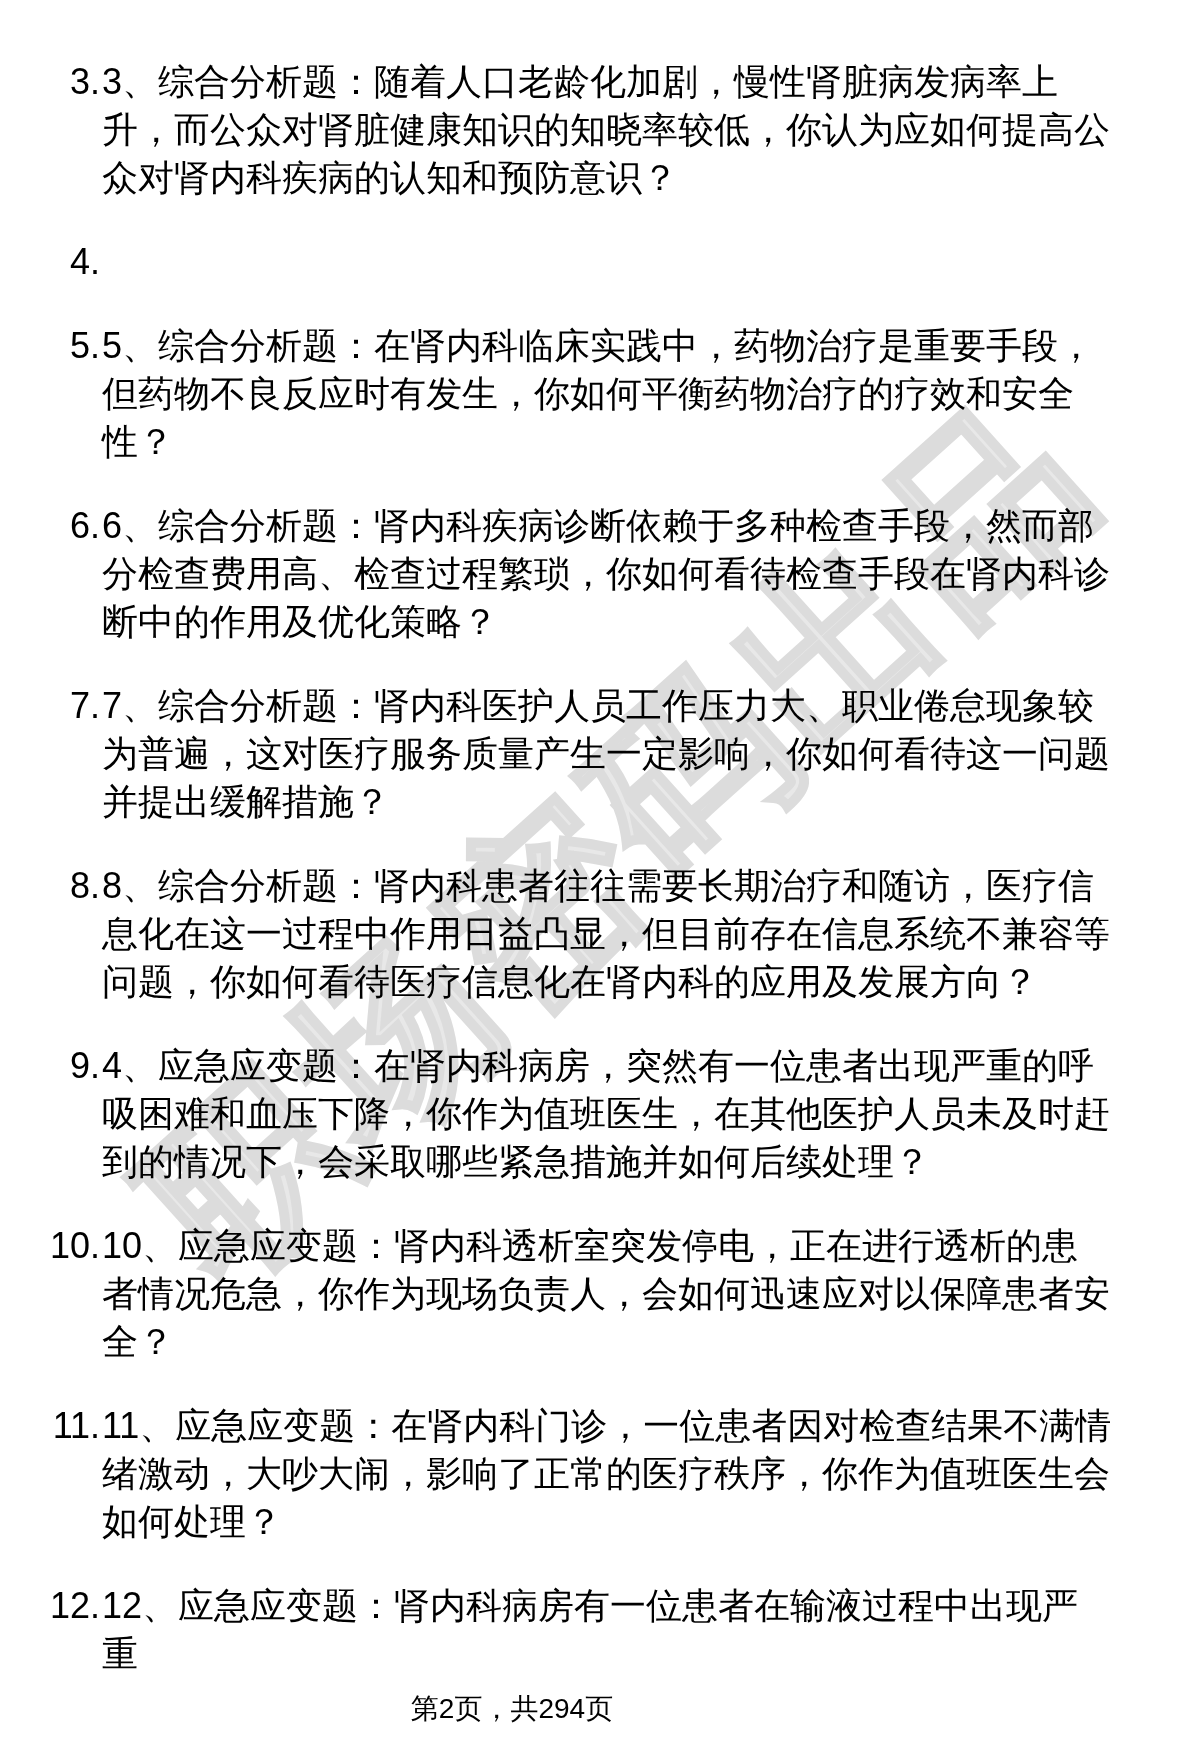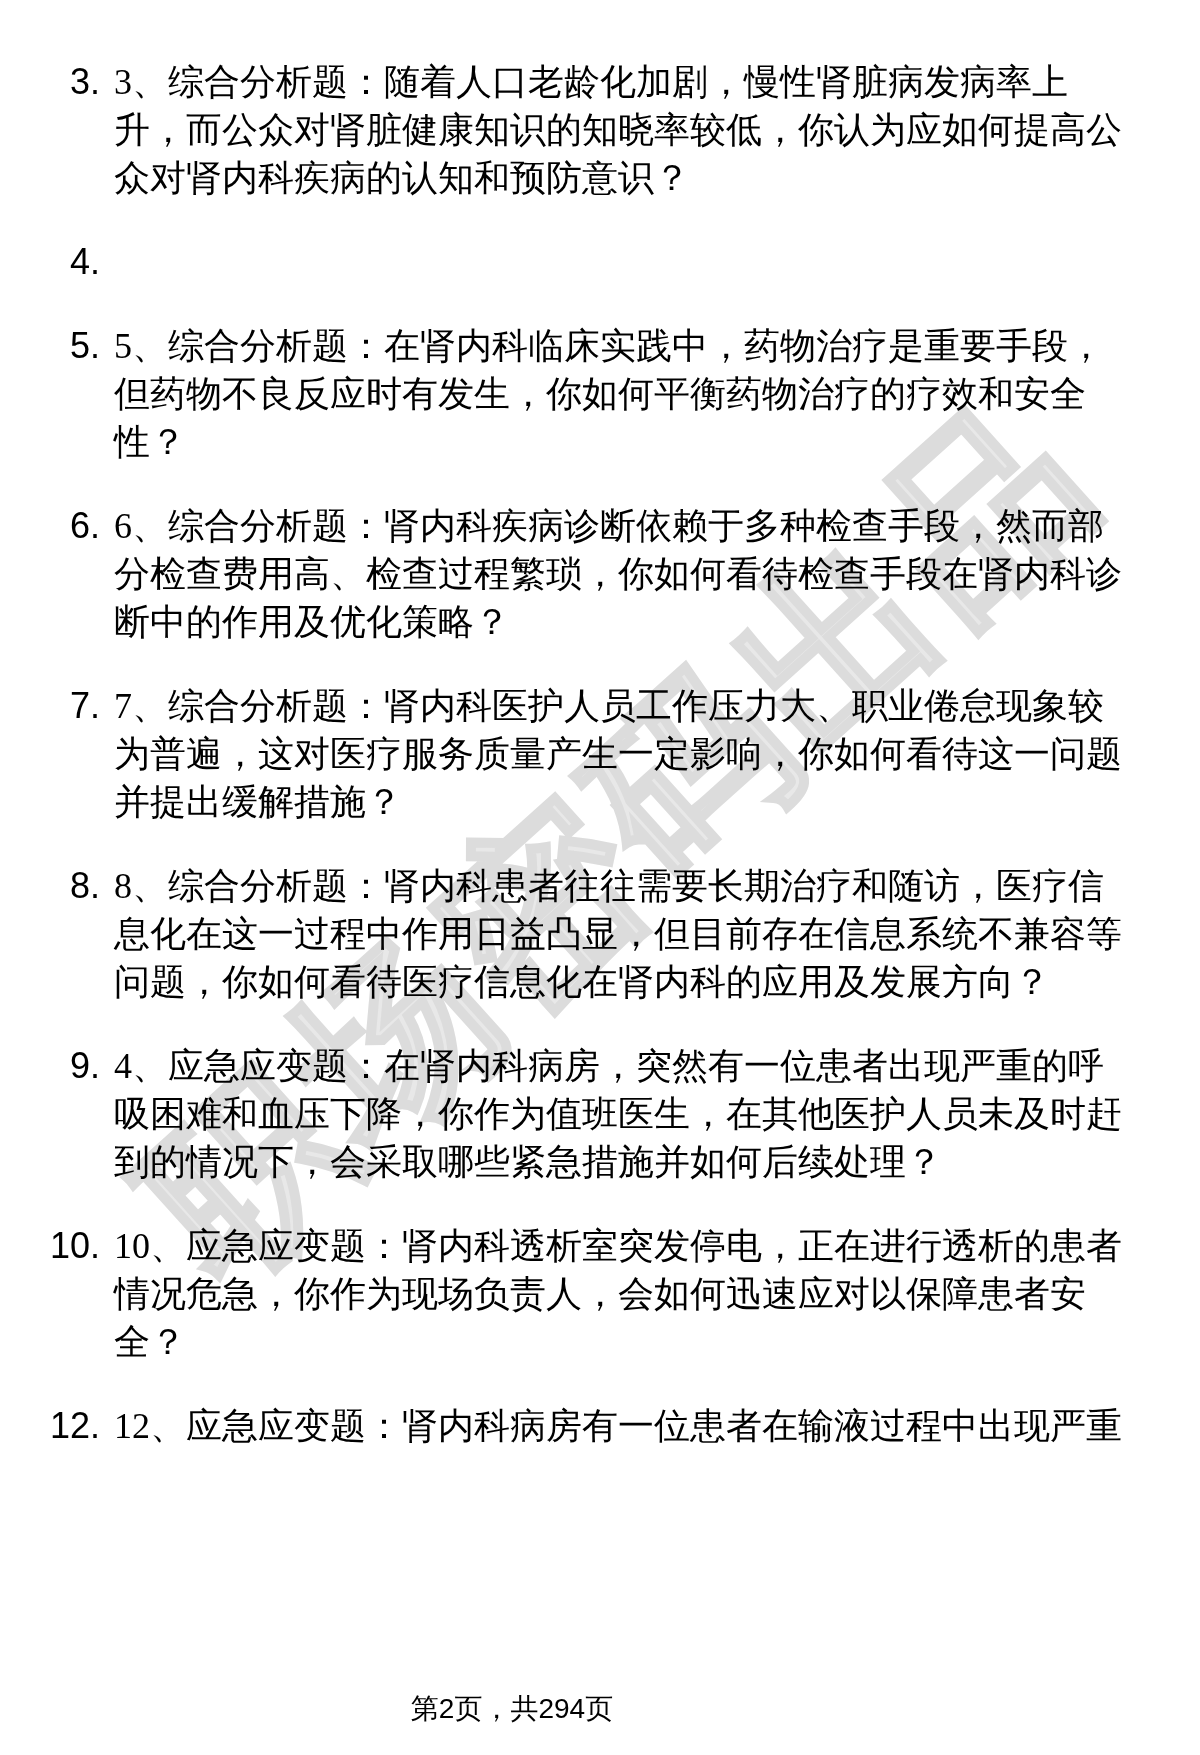--- a/index.html
+++ b/index.html
@@ -44,28 +44,27 @@
   }
   .num {
     flex: 0 0 100px;
     width: 100px;
     text-align: right;
     font-size: 36px;
     line-height: 48px;
     color: #000000;
   }
   .txt {
-    margin-left: 14px;
+    margin-left: 2px;
     width: 1010px;
     font-size: 36px;
     line-height: 48px;
     color: #000000;
     word-break: break-all;
     text-align: left;
-    font-family: Liberation Serif, serif;
   }
   .footer {
     position: absolute;
     top: 1692px;
     left: 0;
     width: 1024px;
     text-align: center;
     font-size: 28px;
     line-height: 34px;
     color: #000000;
@@ -105,19 +104,23 @@
       </div>
       <div class="item">
         <span class="num">9.</span>
         <div class="txt">4、应急应变题：在肾内科病房，突然有一位患者出现严重的呼吸困难和血压下降，你作为值班医生，在其他医护人员未及时赶到的情况下，会采取哪些紧急措施并如何后续处理？</div>
       </div>
       <div class="item">
         <span class="num">10.</span>
         <div class="txt">10、应急应变题：肾内科透析室突发停电，正在进行透析的患者情况危急，你作为现场负责人，会如何迅速应对以保障患者安全？</div>
       </div>
       <div class="item">
+        <span class="num">11.</span>
+        <div class="txt">11、应急应变题：在肾内科门诊，一位患者因对检查结果不满情绪激动，大吵大闹，影响了正常的医疗秩序，你作为值班医生会如何处理？</div>
+      </div>
+      <div class="item">
         <span class="num">12.</span>
         <div class="txt">12、应急应变题：肾内科病房有一位患者在输液过程中出现严重</div>
       </div>
     </div>
 
   <div class="footer">第2页，共294页</div>
 </div>
 
 </body></html>

